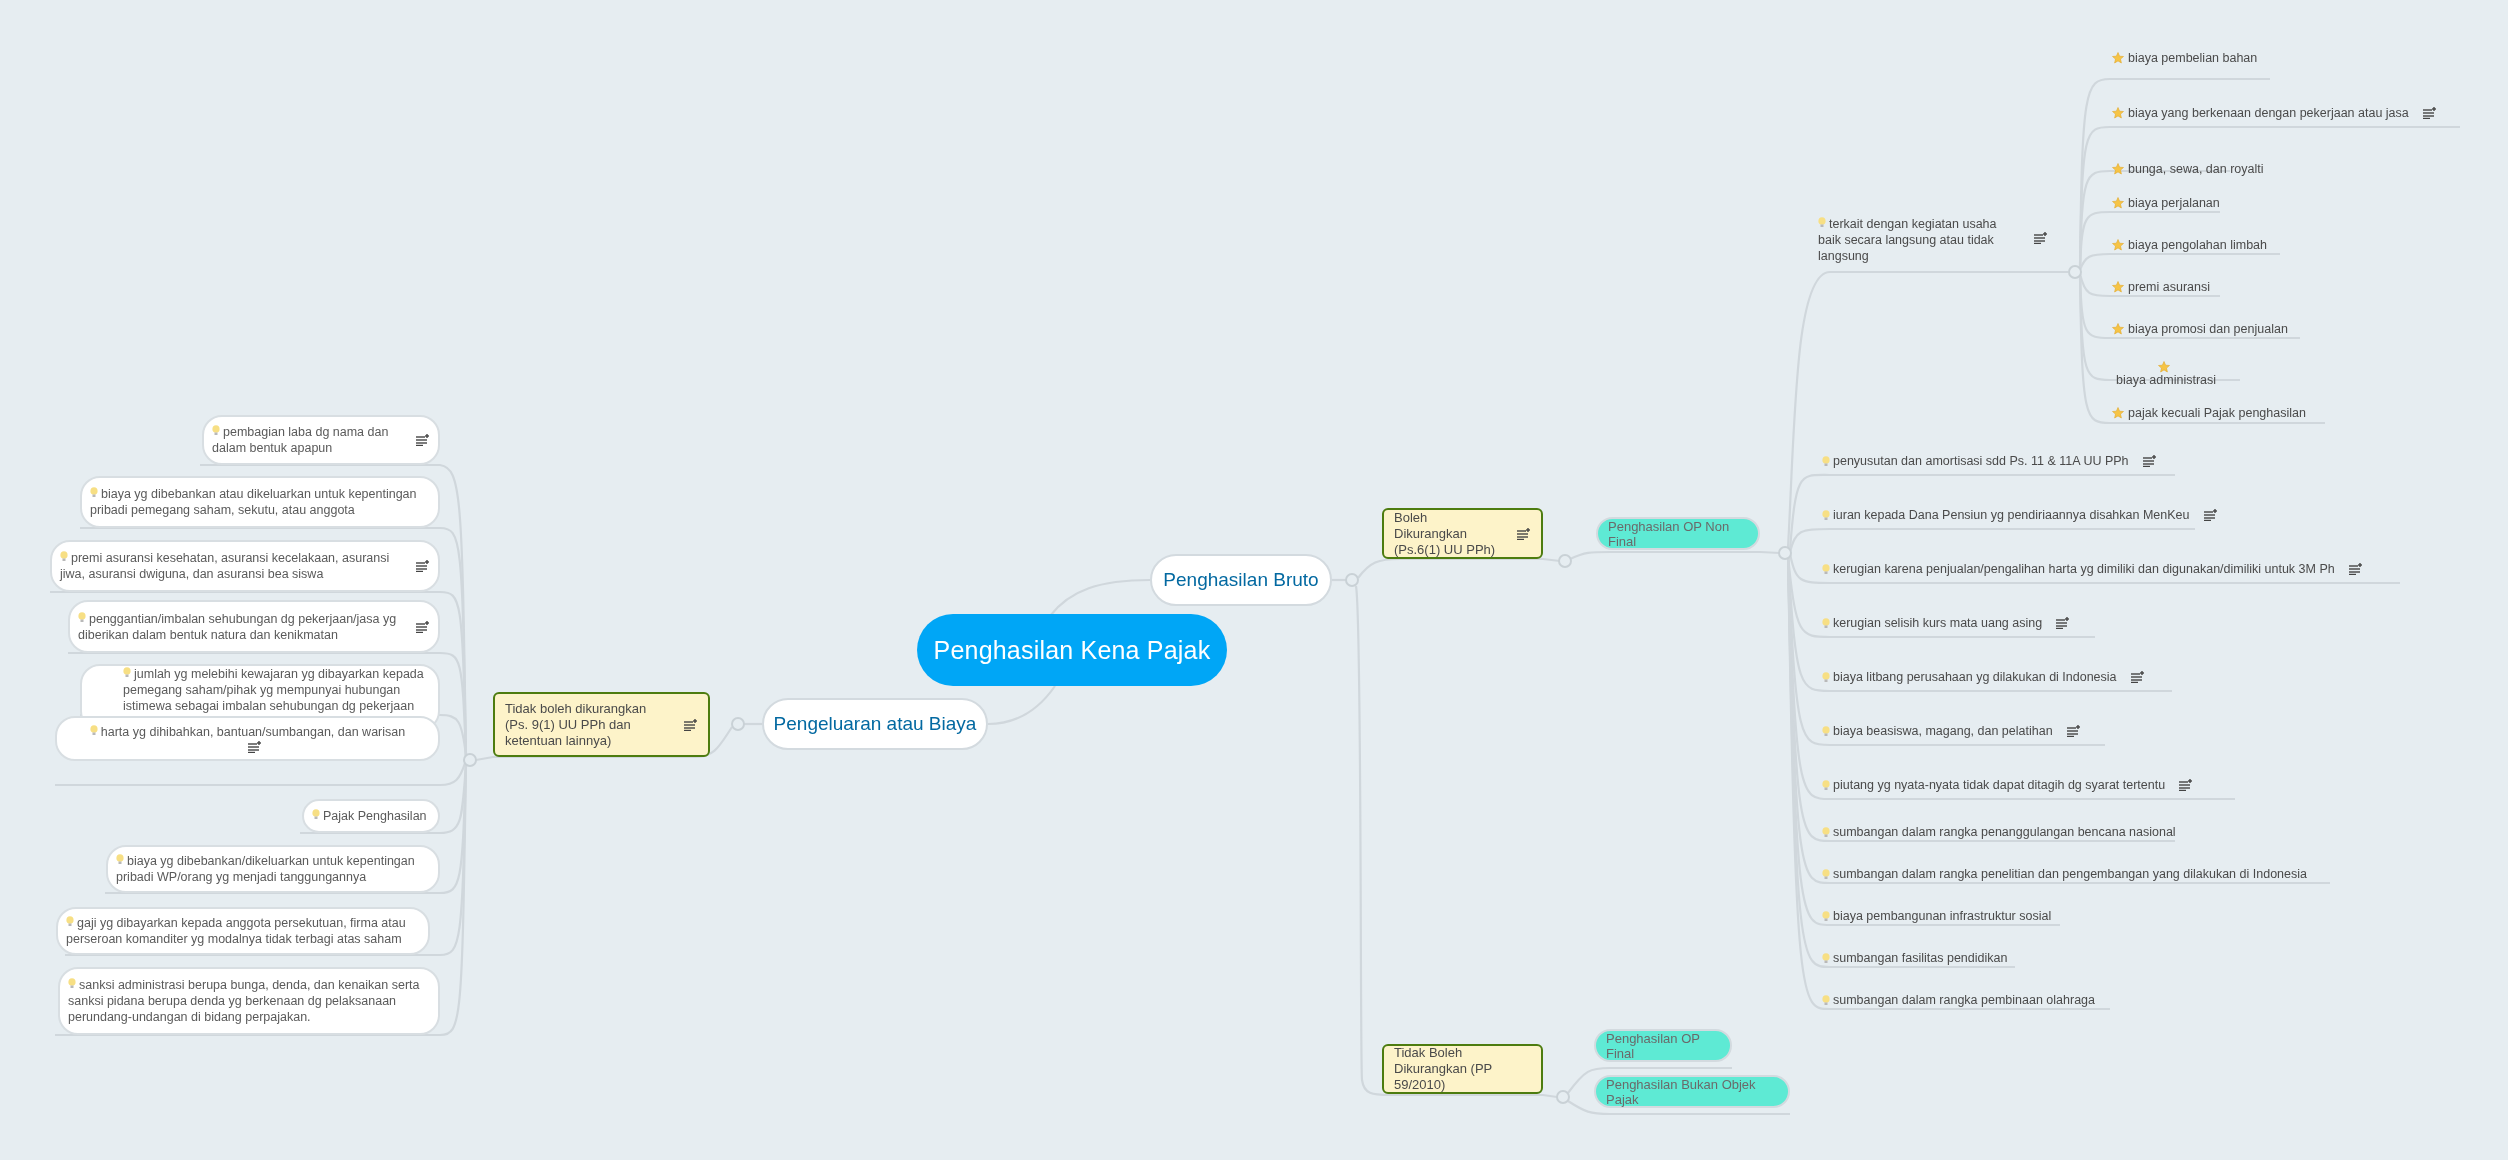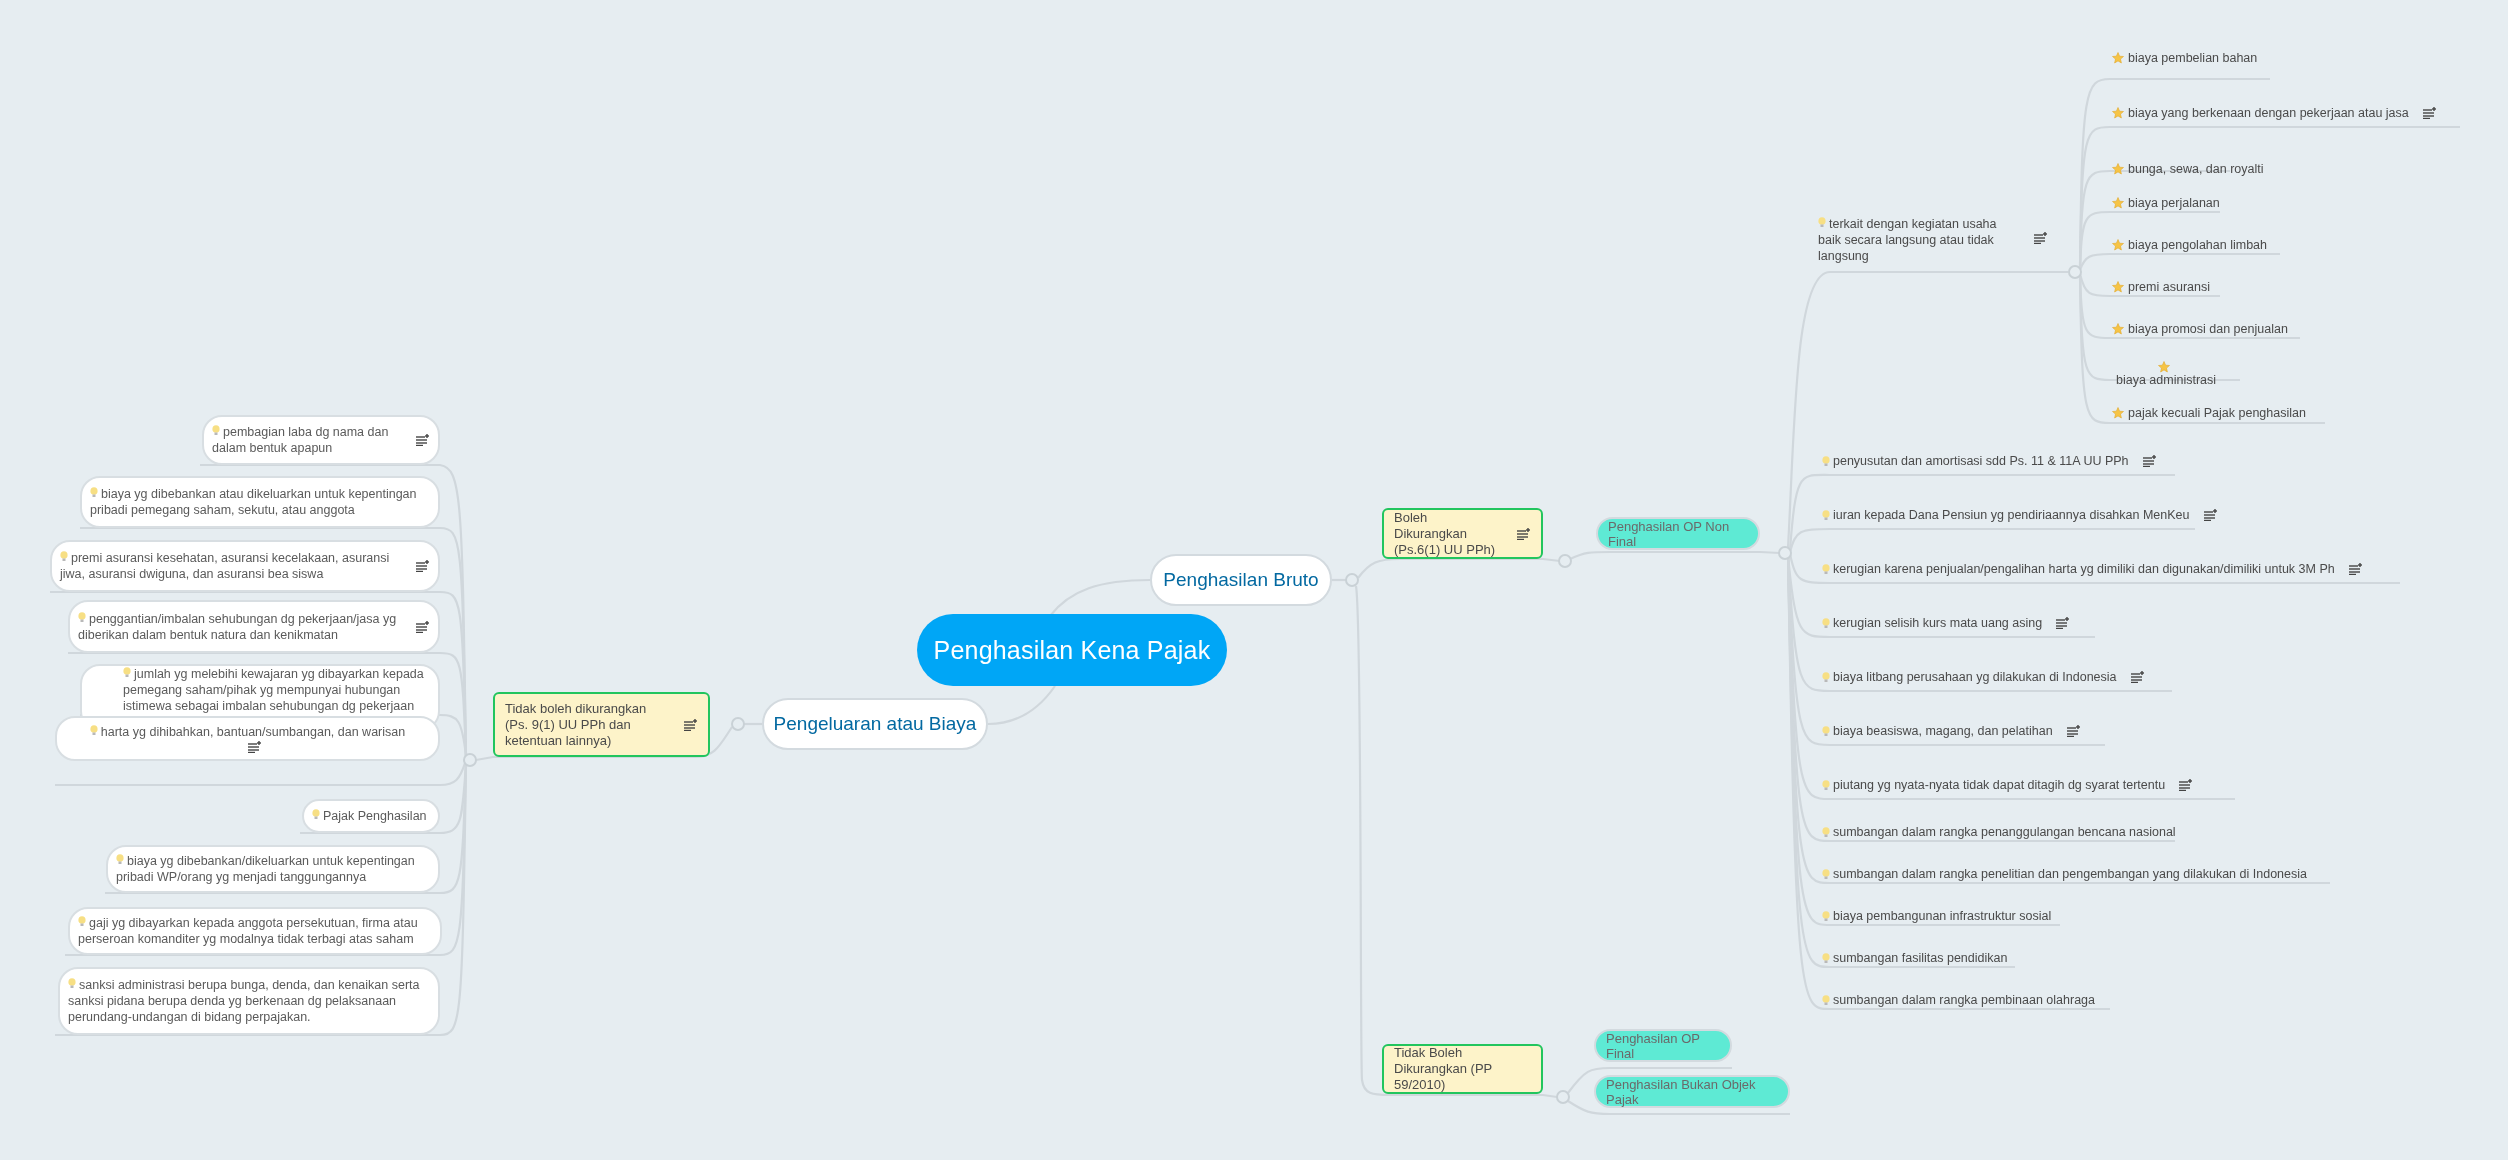--- a/index.html
+++ b/index.html
@@ -13,21 +13,21 @@
   .node { position:absolute; box-sizing:border-box; display:flex; align-items:center; }
   .root {
     background:#00a6f6; color:#fff; border-radius:36px; justify-content:center;
     font-size:25px; letter-spacing:0.2px;
   }
   .main {
     background:#fff; border:2px solid #d3dadf; border-radius:28px; justify-content:center;
     font-size:19px; color:#0369a1;
   }
   .yellow {
-    background:#fdf3c9; border:2px solid #22c55e; border-radius:6px;
+    background:#fdf3c9; border:2px solid #4d7c0f; border-radius:6px;
     font-size:13px; line-height:16px; color:#4a4a4a; padding:6px 10px; justify-content:space-between;
   }
   .pill {
     background:#5eead4; border:2px solid #d3dadf; border-radius:18px; justify-content:center;
     font-size:13px; color:#6a6a6a; padding:0 10px;
   }
   .leftcard {
     background:#fff; border:2px solid #d8dee2; border-radius:20px;
     font-size:12.5px; line-height:16px; color:#5a5a5a; padding:6px 8px; justify-content:space-between;
   }
@@ -486,21 +486,21 @@
           <ellipse cx="4" cy="4" rx="3.6" ry="3.8" fill="#f7df84"></ellipse>
           <rect x="2.5" y="7.5" width="3" height="2.5" fill="#b9b9b9"></rect>
         </svg><span>Pajak Penghasilan</span></span>
     </div>
     <div class="node leftcard" style="left: 106px; top: 845px; width: 334px; height: 48px;">
       <span class="txt"><svg class="bulb-icon" viewBox="0 0 8 11">
           <ellipse cx="4" cy="4" rx="3.6" ry="3.8" fill="#f7df84"></ellipse>
           <rect x="2.5" y="7.5" width="3" height="2.5" fill="#b9b9b9"></rect>
         </svg><span>biaya yg dibebankan/dikeluarkan untuk kepentingan pribadi WP/orang yg menjadi tanggungannya</span></span>
     </div>
-    <div class="node leftcard" style="left: 68px; top: 907px; width: 374px; height: 48px;">
+    <div class="node leftcard" style="left: 56px; top: 907px; width: 374px; height: 48px;">
       <span class="txt"><svg class="bulb-icon" viewBox="0 0 8 11">
           <ellipse cx="4" cy="4" rx="3.6" ry="3.8" fill="#f7df84"></ellipse>
           <rect x="2.5" y="7.5" width="3" height="2.5" fill="#b9b9b9"></rect>
         </svg><span>gaji yg dibayarkan kepada anggota persekutuan, firma atau perseroan komanditer yg modalnya tidak terbagi atas saham</span></span>
     </div>
     <div class="node leftcard" style="left: 58px; top: 967px; width: 382px; height: 68px;">
       <span class="txt"><svg class="bulb-icon" viewBox="0 0 8 11">
           <ellipse cx="4" cy="4" rx="3.6" ry="3.8" fill="#f7df84"></ellipse>
           <rect x="2.5" y="7.5" width="3" height="2.5" fill="#b9b9b9"></rect>
         </svg><span>sanksi administrasi berupa bunga, denda, dan kenaikan serta sanksi pidana berupa denda yg berkenaan dg pelaksanaan perundang-undangan di bidang perpajakan.</span></span>

